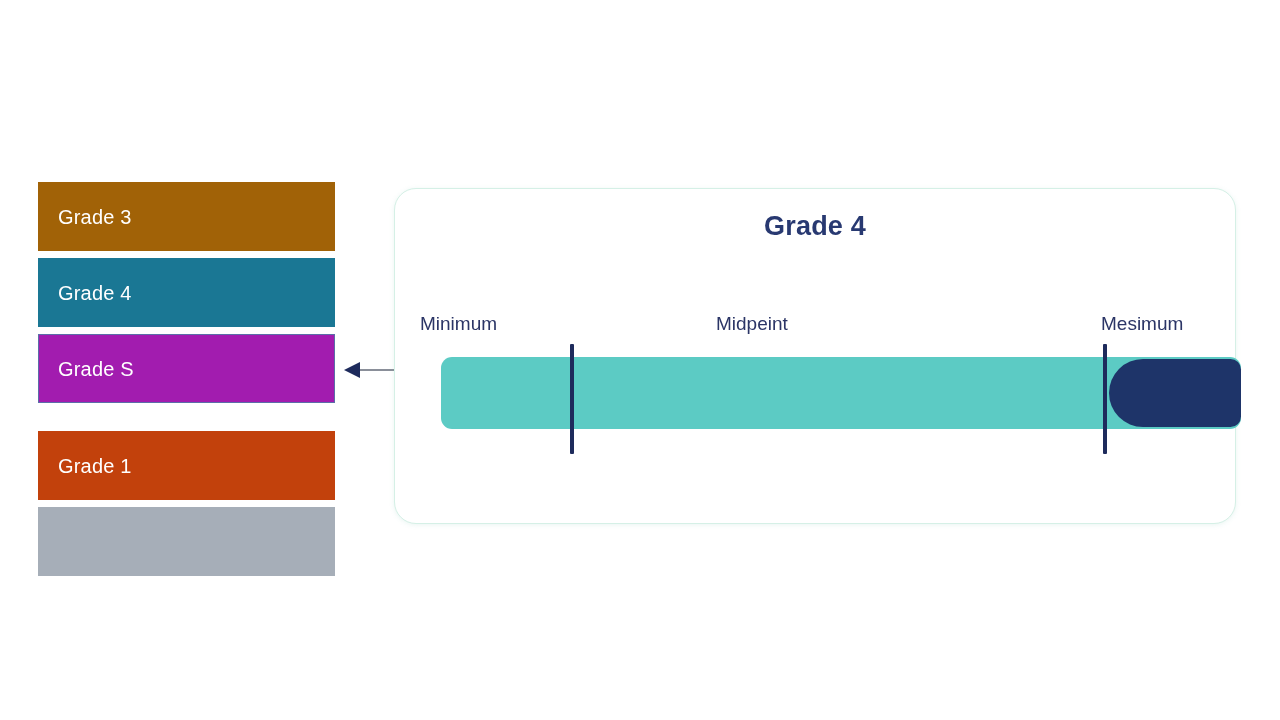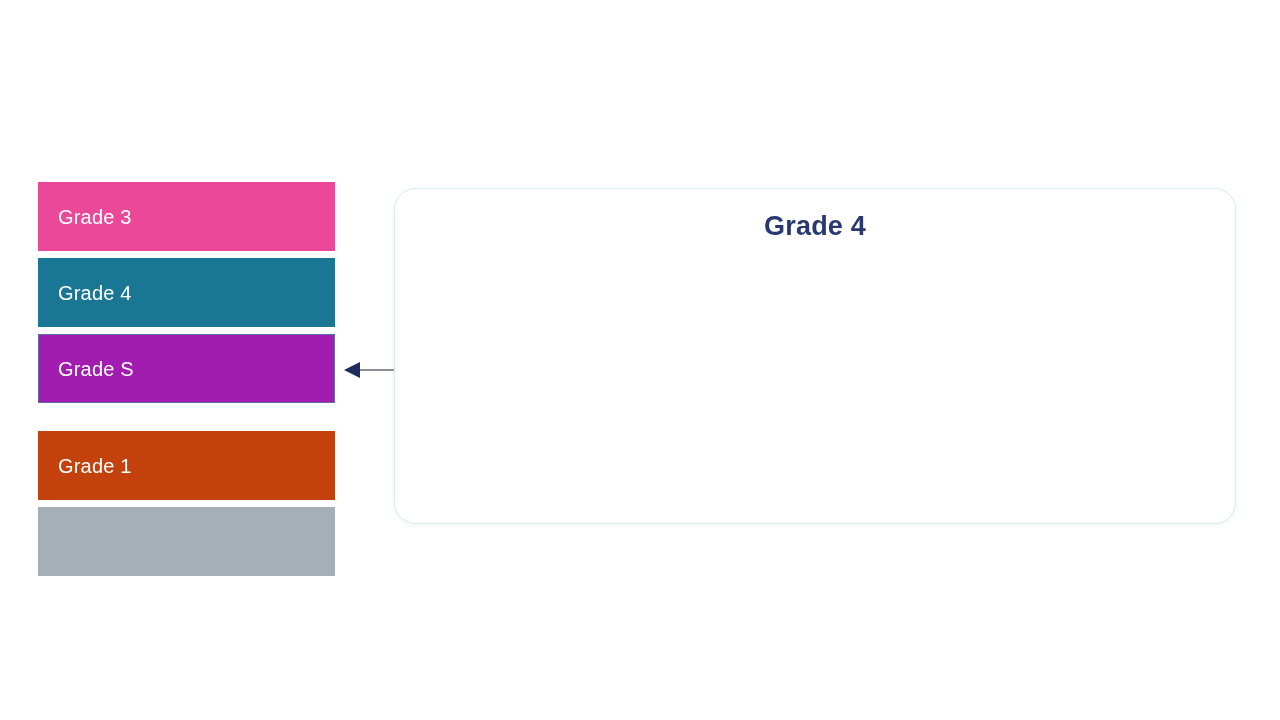--- a/index.html
+++ b/index.html
@@ -126,21 +126,21 @@
     background: #1e2b5c;
     border-radius: 1px;
   }
   #tick-min { left: 152px; }
   #tick-max { left: 685px; }
 </style>
 </head>
 <body>
 
 <div id="grade-list">
-    <div class="grade-bar" style="background: #ec4899;">
+    <div class="grade-bar" style="background: #a16207;">
       <span class="grade-label">Grade 3</span>
     </div>
     <div class="grade-bar" style="background: rgb(26, 119, 148);">
       <span class="grade-label">Grade 4</span>
     </div>
     <div class="grade-bar" style="background: #a21caf; box-shadow: rgb(91, 110, 168) 0px 0px 0px 1px inset;">
       <span class="grade-label">Grade S</span>
     </div>
     <div class="grade-bar" style="background: #c2410c; margin-top: 28px;">
       <span class="grade-label">Grade 1</span>
@@ -150,13 +150,26 @@
 
 <svg id="connector" viewBox="0 0 52 18" width="52" height="18">
   <line x1="14" y1="9" x2="52" y2="9" stroke="#8a8f99" stroke-width="2"></line>
   <polygon points="0,9 16,1 16,17" fill="#1e2b5c"></polygon>
 </svg>
 
 <div id="detail-card">
 
   <div id="card-title">Grade 4</div>
 
+  <div id="gauge">
+
+    <div class="gauge-label" id="label-minimum">Minimum</div>
+    <div class="gauge-label" id="label-midpoint">Midpeint</div>
+    <div class="gauge-label" id="label-maximum">Mesimum</div>
+
+    <div id="gauge-track"></div>
+    <div id="gauge-fill"></div>
+
+    <div class="gauge-tick" id="tick-min"></div>
+    <div class="gauge-tick" id="tick-max"></div>
+
+  </div>
 </div>
 
 </body></html>

